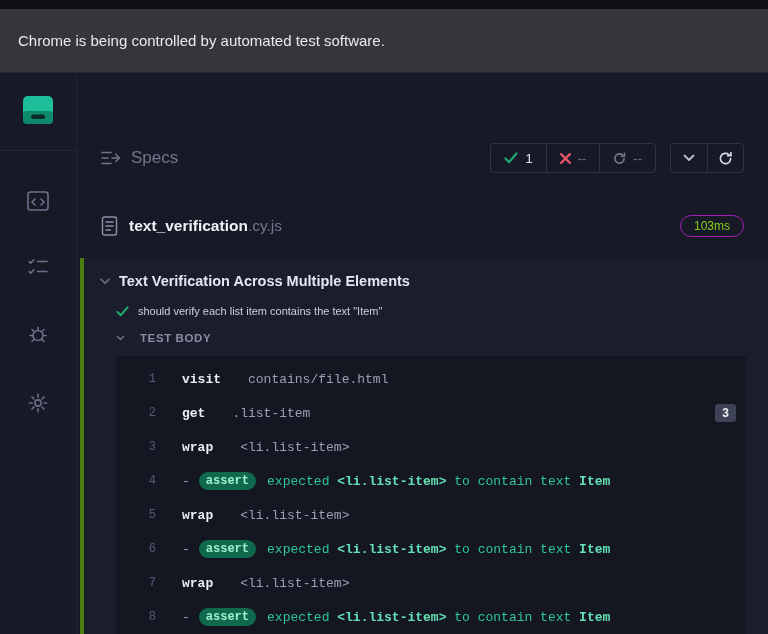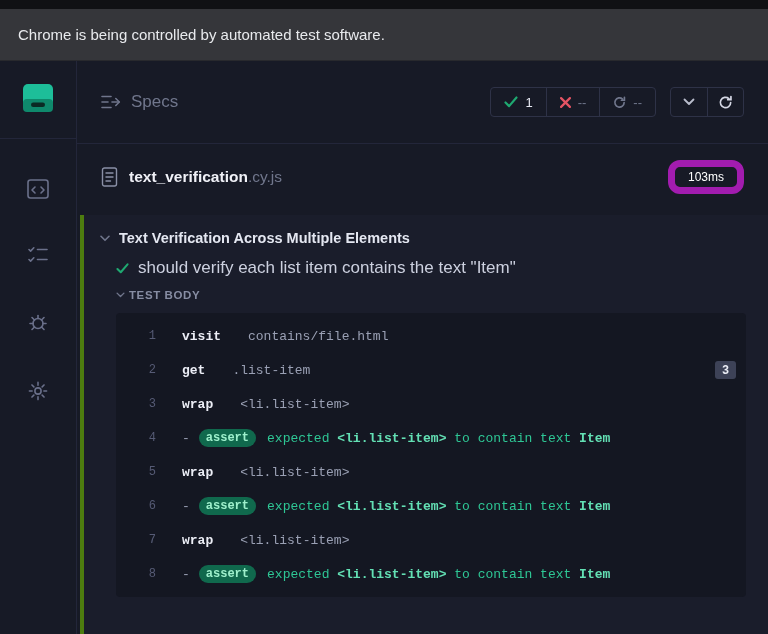--- a/index.html
+++ b/index.html
@@ -5,21 +5,21 @@
   * { margin:0; padding:0; box-sizing:border-box; }
   html,body { width:768px; height:634px; }
   body {
     background:#171a26;
     font-family:"Liberation Sans", sans-serif;
     overflow:hidden;
     color:#eceef6;
   }
   .top-strip { height:9px; background:#101114; }
   .banner {
-    height:52px; background:#35363a; color:#e8eaed;
+    height:64px; background:#35363a; color:#e8eaed;
     display:flex; align-items:center; padding:0 18px;
     font-size:15px; border-bottom:1px solid #28292d;
   }
   .app { display:flex; height:573px; }
 
   
   .sidebar {
     width:77px; background:#171a26; border-right:1px solid #23263a;
     display:flex; flex-direction:column; align-items:center; flex-shrink:0;
   }
@@ -27,20 +27,21 @@
   .sidebar-divider { width:100%; height:1px; background:#23263a; margin-top:20px; }
   .nav-icons { display:flex; flex-direction:column; gap:44px; margin-top:40px; }
   .nav-btn { background:none; border:none; cursor:pointer; opacity:.95; }
 
   
   .main { flex:1; display:flex; flex-direction:column; min-width:0; }
 
   .header {
     display:flex; align-items:center; justify-content:space-between;
     padding:26px 24px 0 24px;
+    margin-top:44px;
   }
   .specs-title { display:flex; align-items:center; gap:10px; color:#70768c; font-size:17px; }
   .header-right { display:flex; align-items:center; gap:14px; }
   .stats-group {
     display:flex; align-items:center; height:30px;
     border:1px solid #2e3247; border-radius:4px; cursor:pointer;
   }
   .stat { display:flex; align-items:center; gap:7px; padding:0 13px; height:100%; font-size:13px; }
   .stat + .stat { border-left:1px solid #2e3247; }
   .stat-val { color:#70768c; }
@@ -52,38 +53,38 @@
   }
   .ctrl + .ctrl { border-left:1px solid #2e3247; }
 
   .header-divider { height:1px; background:#23263a; margin-top:26px; }
 
   .spec-row { display:flex; align-items:center; gap:11px; padding:16px 24px; cursor:pointer; }
   .spec-name-wrap { font-size:15.5px; }
   .spec-name { color:#f0f1f7; font-weight:bold; }
   .spec-ext { color:#70768c; }
   .duration-badge {
-    margin-left:auto; border:7px solid #a21caf; color:#ffffff;
+    margin-left:auto; border:1px solid #a21caf; color:#84cc16;
     border-radius:12px; padding:3px 13px; font-size:12px;
   }
 
   .runnable {
     margin:5px 0 0 3px; border-left:4px solid #4d7c0f;
     background:#1a1d2b; padding:8px 22px 16px 16px; flex:1;
   }
   .suite-header {
     display:flex; align-items:center; gap:9px; height:30px;
     color:#e4e7f1; font-size:14.5px; font-weight:bold; cursor:pointer;
   }
   .test-header {
     display:flex; align-items:center; gap:9px; height:30px;
-    margin-left:16px; color:#ccd0df; font-size:17px; cursor:pointer;
+    margin-left:16px; color:#ccd0df; font-size:11px; cursor:pointer;
   }
   .attempt-header {
-    display:flex; align-items:center; gap:4px; height:24px;
+    display:flex; align-items:center; gap:15px; height:24px;
     margin-left:16px; color:#878da3; font-size:11.5px;
     letter-spacing:.6px; font-weight:bold; cursor:pointer;
   }
 
   .command-log {
     margin:6px 0 0 16px; background:#141722; border-radius:4px;
     padding:6px 0; font-family:"Liberation Mono", monospace; font-size:13px;
   }
   .cmd-row { display:flex; align-items:center; min-height:34px; padding:0 10px 0 14px; cursor:pointer; }
   .cmd-num { width:26px; text-align:right; color:#565b75; font-size:12px; flex-shrink:0; }

